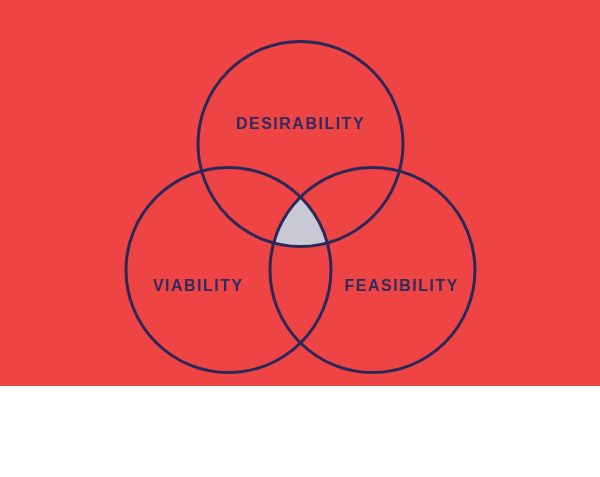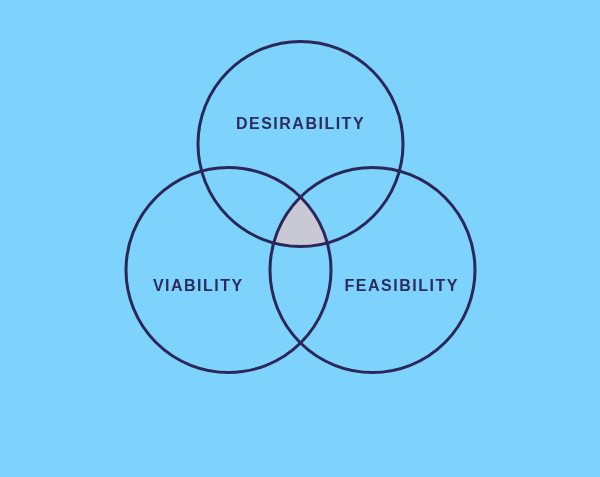--- a/index.html
+++ b/index.html
@@ -3,22 +3,22 @@
 <meta charset="utf-8">
 <style>
   html, body {
     margin: 0;
     padding: 0;
     background: #ffffff;
   }
   .stage {
     position: relative;
     width: 600px;
-    height: 477px;
-    background: #7dd3fc;
+    height: 386px;
+    background: #ef4444;
     overflow: hidden;
     font-family: "Liberation Sans", sans-serif;
   }
   svg.venn {
     position: absolute;
     left: 0;
     top: 0;
     width: 600px;
     height: 477px;
     display: block;

